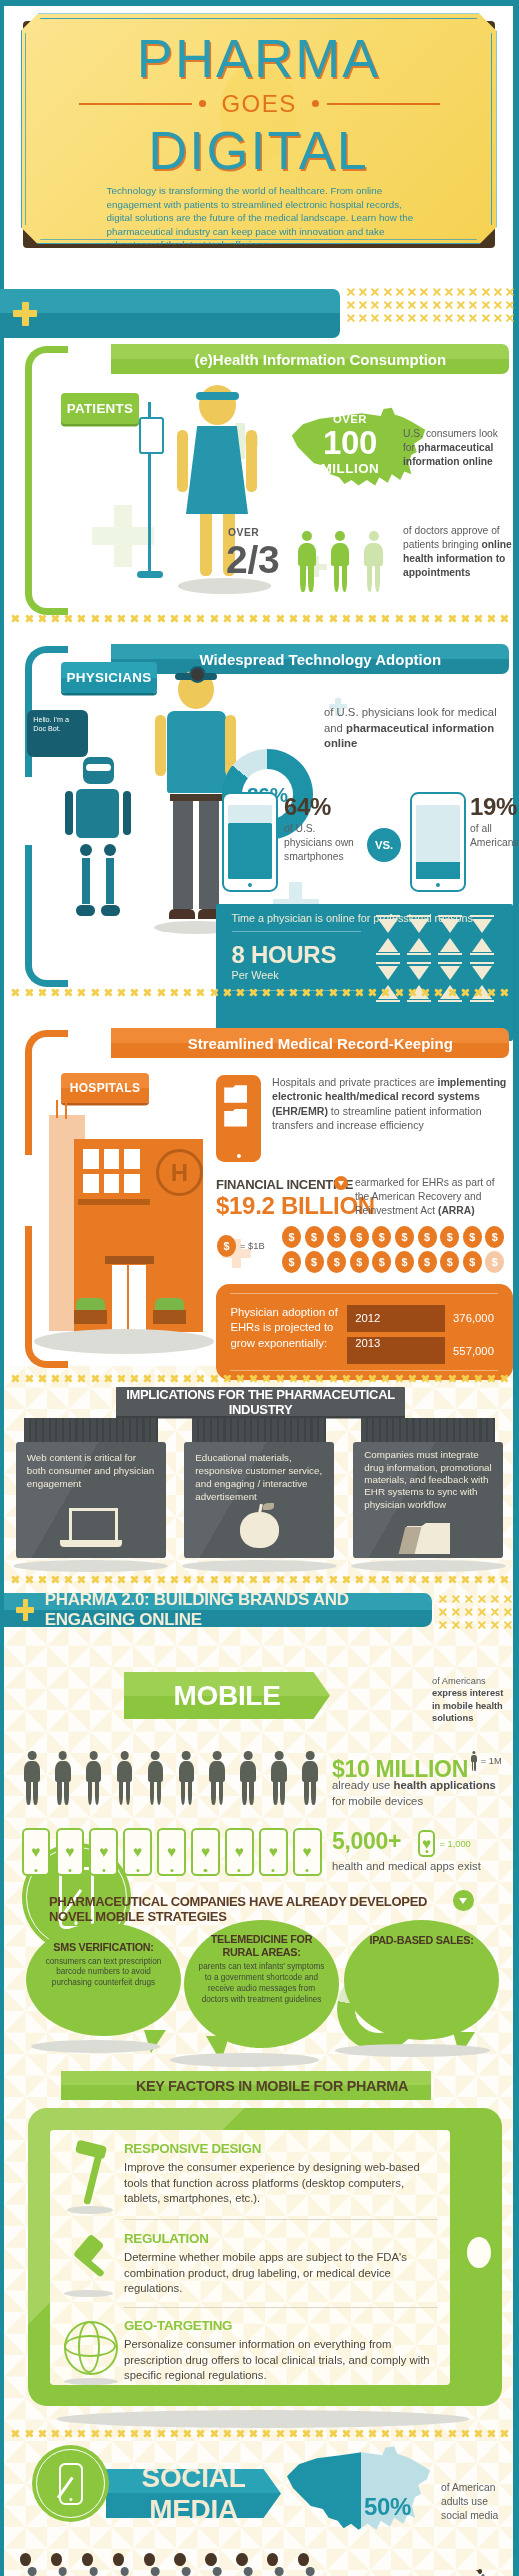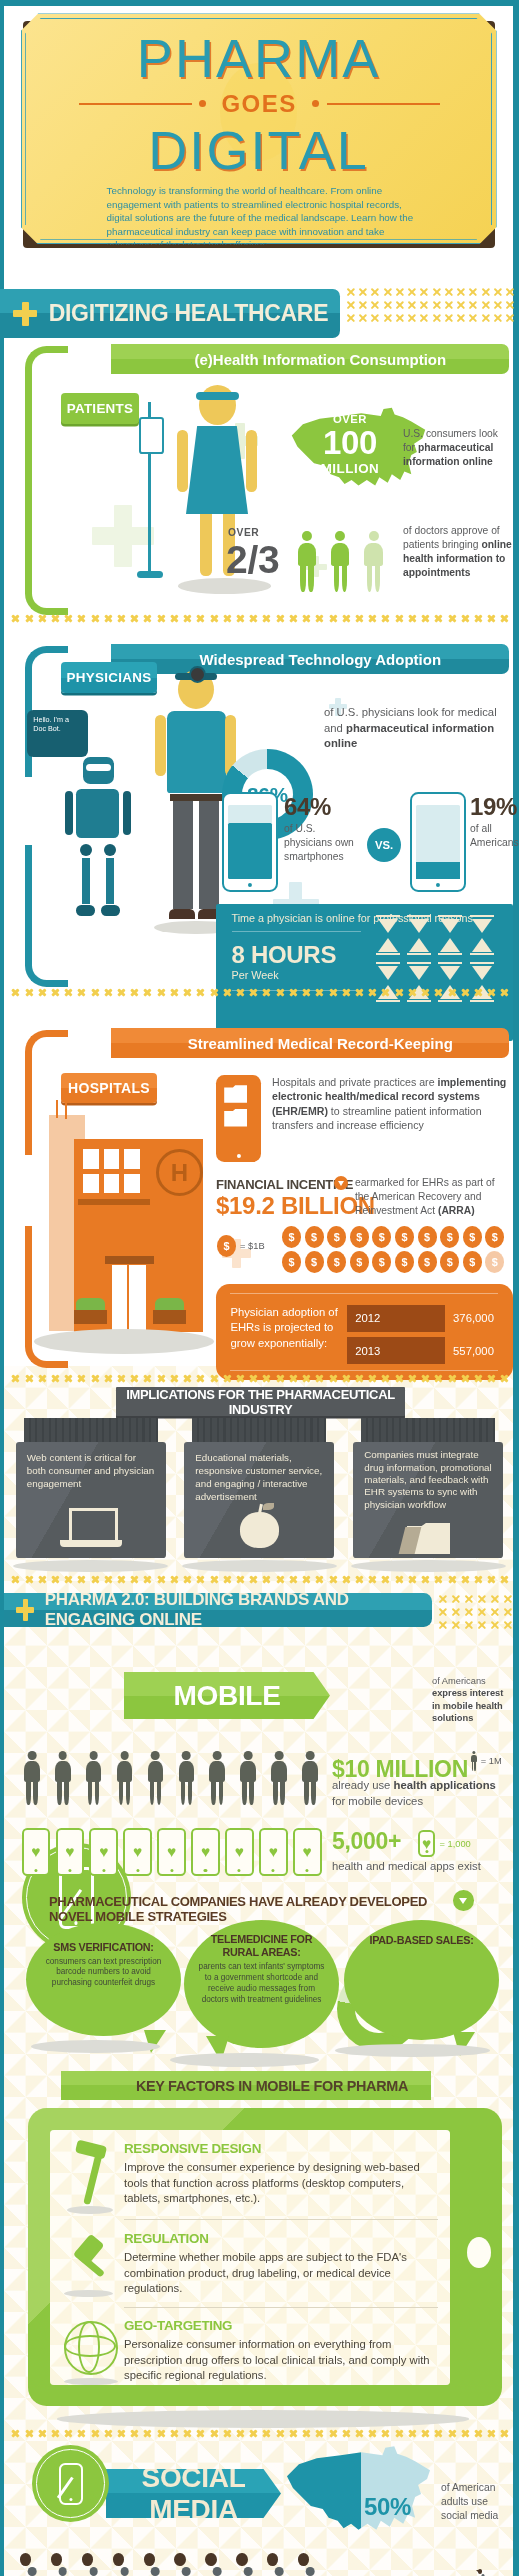--- a/index.html
+++ b/index.html
@@ -16,21 +16,21 @@
     linear-gradient(-45deg,#f8edcb 25%,transparent 25% 75%,#f8edcb 75%);
     background-size:43px 43px;background-position:0 0,21.6px 21.6px;opacity:.55}
   
   .cardShadow{background:#4a3521;border-radius:4.1px}
   .card{background:linear-gradient(135deg,#fce48f 0%,#f8da6b 55%,#f5d253 100%);
     border:1.5px solid #3fa3b4;border-radius:3.1px;
     clip-path:polygon(17.5px 0,calc(100% - 17.5px) 0,100% 17.5px,100% calc(100% - 17.5px),calc(100% - 17.5px) 100%,17.5px 100%,0 calc(100% - 17.5px),0 17.5px)}
   .card .inner{position:absolute;inset:3.6px;border:1px solid #3fa3b4;
     clip-path:polygon(15.5px 0,calc(100% - 15.5px) 0,100% 15.5px,100% calc(100% - 15.5px),calc(100% - 15.5px) 100%,15.5px 100%,0 calc(100% - 15.5px),0 15.5px)}
   .bigTitle{font-weight:normal;color:#2a9bb0;text-shadow:1.5px 1.5px 0 #e07b2c;letter-spacing:2.1px;line-height:1}
-  .goes{color:#e2711d;font-weight:bold;letter-spacing:1.5px}
+  .goes{color:#e2711d;font-weight:normal;letter-spacing:1.5px}
   .hline{background:#e2711d;height:1.5px}
   .dot{width:7.2px;height:7.2px;border-radius:50%;background:#e2711d}
   .sun{background:#f7d75f;border-radius:50%;opacity:.55}
   .intro{color:#2d8fa3;font-size:9.8px;line-height:13.4px}
   
   .tealbar{background:linear-gradient(#2ea0b2 50%,#1f8a9d 50%);color:#f3eed9}
   .sechead{border-radius:0 7.2px 7.2px 0;color:#fff;font-weight:bold;font-size:15px}
   .greenbar{background:linear-gradient(#9ed153 50%,#8cc63f 50%)}
   .orangebar{background:linear-gradient(#f08a37 50%,#e87a24 50%)}
   
@@ -122,21 +122,20 @@
       <div class="dot"></div>
       <div class="hline" style="flex:1"></div>
     </div>
     <div class="abs bigTitle cond ctr" style="left:31px;top:107px;width:412px;height:57px;font-size:54px">DIGITAL</div>
     <div class="abs intro" style="left:85px;top:170px;width:309px">Technology is transforming the world of healthcare. From online engagement with patients to streamlined electronic hospital records, digital solutions are the future of the medical landscape. Learn how the pharmaceutical industry can keep pace with innovation and take advantage of the latest tech offerings.</div>
   </div>
 
   
   <div class="abs tealbar" style="left:0;top:289px;width:340px;height:49px;border-radius:0 7.2px 7.2px 0;display:flex;align-items:center">
     <span class="plus" style="width:24px;height:24px;color:#f2cf4f;margin:0 11.3px 0 13.4px"></span>
-    <span class="condhead" style="font-size:23px;color:#f3eed9">DIGITIZING HEALTHCARE</span>
   </div>
   <div class="abs" style="left:346px;top:287px;width:169px;height:52px">
     <div class="xblock">
         <span class="xg"></span>
         <span class="xg"></span>
         <span class="xg"></span>
         <span class="xg"></span>
         <span class="xg"></span>
         <span class="xg"></span>
         <span class="xg"></span>
@@ -422,21 +421,21 @@
 
   
   <div class="abs brkT orange" style="left:25px;top:1030px;width:36px;height:118px"></div>
   <div class="abs brkB orange" style="left:25px;top:1226px;width:36px;height:135px"></div>
   <div class="abs sechead orangebar ctr" style="left:111px;top:1028px;width:398px;height:30px;padding-left:20.6px;box-sizing:border-box">Streamlined Medical Record-Keeping</div>
 
   <div class="abs plus" style="left:222px;top:1072px;width:29px;height:29px;color:#fbe3cd"></div>
   <div class="abs plus" style="left:77px;top:1319px;width:41px;height:41px;color:#fbe3cd"></div>
   <div class="abs plus" style="left:170px;top:1350px;width:20.6px;height:20.6px;color:#fbe3cd"></div>
 
-  <div class="abs taglabel ctr" style="left:61px;top:1073px;width:96px;height:30px;background:linear-gradient(#f08a37 50%,#e87a24 50%);box-shadow:0 2.6px 0 #b95e1a;font-size:14px">HOSPITALS</div>
+  <div class="abs taglabel ctr" style="left:61px;top:1073px;width:88px;height:30px;background:linear-gradient(#f08a37 50%,#e87a24 50%);box-shadow:0 2.6px 0 #b95e1a;font-size:12px">HOSPITALS</div>
 
   
   <div class="abs" style="left:44px;top:1108px;width:165px;height:242px">
     <div class="abs" style="left:5.2px;top:7.2px;width:36px;height:216px;background:#f5c9a3"></div>
     <div class="abs" style="left:12.4px;top:-8.2px;width:2.1px;height:18.5px;background:#e87a24"></div>
     <div class="abs" style="left:20.6px;top:-14.4px;width:2.1px;height:25px;background:#e87a24"></div>
     <div class="abs" style="left:30px;top:31px;width:129px;height:193px;background:#e87a24"></div>
     <div class="abs" style="left:39px;top:41px;width:62px;height:47px;display:grid;grid-template-columns:15.5px 15.5px 15.5px;grid-auto-rows:19.6px;gap:5.2px">
       <span style="background:#fff"></span>
         <span style="background:#fff"></span>
@@ -559,21 +558,21 @@
     <div class="abs wsmall" style="left:14.4px;top:20.6px;width:108px;font-size:11.3px;line-height:15.5px">Physician adoption of EHRs is projected to grow exponentially:</div>
     <div class="abs" style="left:131px;top:20.6px;width:155px;height:27px">
       <div class="abs" style="left:0;top:0;width:98px;height:27px;background:#9c4a16;display:flex;align-items:center;padding-left:8.2px;box-sizing:border-box;color:#fff;font-size:11.3px">
         <span>2012</span>
       </div>
       <div class="abs ctr" style="left:98px;top:0;width:57px;height:27px;color:#fff;font-size:11.3px">
         <span>376,000</span>
       </div>
     </div>
     <div class="abs" style="left:131px;top:53px;width:155px;height:27px">
-      <div class="abs" style="left:0;top:0;width:98px;height:27px;background:#9c4a16;display:flex;align-items:center;padding-left:8.2px;box-sizing:border-box;color:#fff;font-size:11.3px">
+      <div class="abs" style="left:0;top:0;width:98px;height:27px;background:#9c4a16;display:flex;padding-left:8.2px;box-sizing:border-box;color:#fff;font-size:11.3px">
         <span>2013</span>
       </div>
       <div class="abs ctr" style="left:98px;top:0;width:57px;height:27px;color:#fff;font-size:11.3px">
         <span>557,000</span>
       </div>
     </div>
   </div>
 
   <div class="abs xrow" style="left:11.3px;top:1374px;width:498px">
       <span class="xg"></span>

